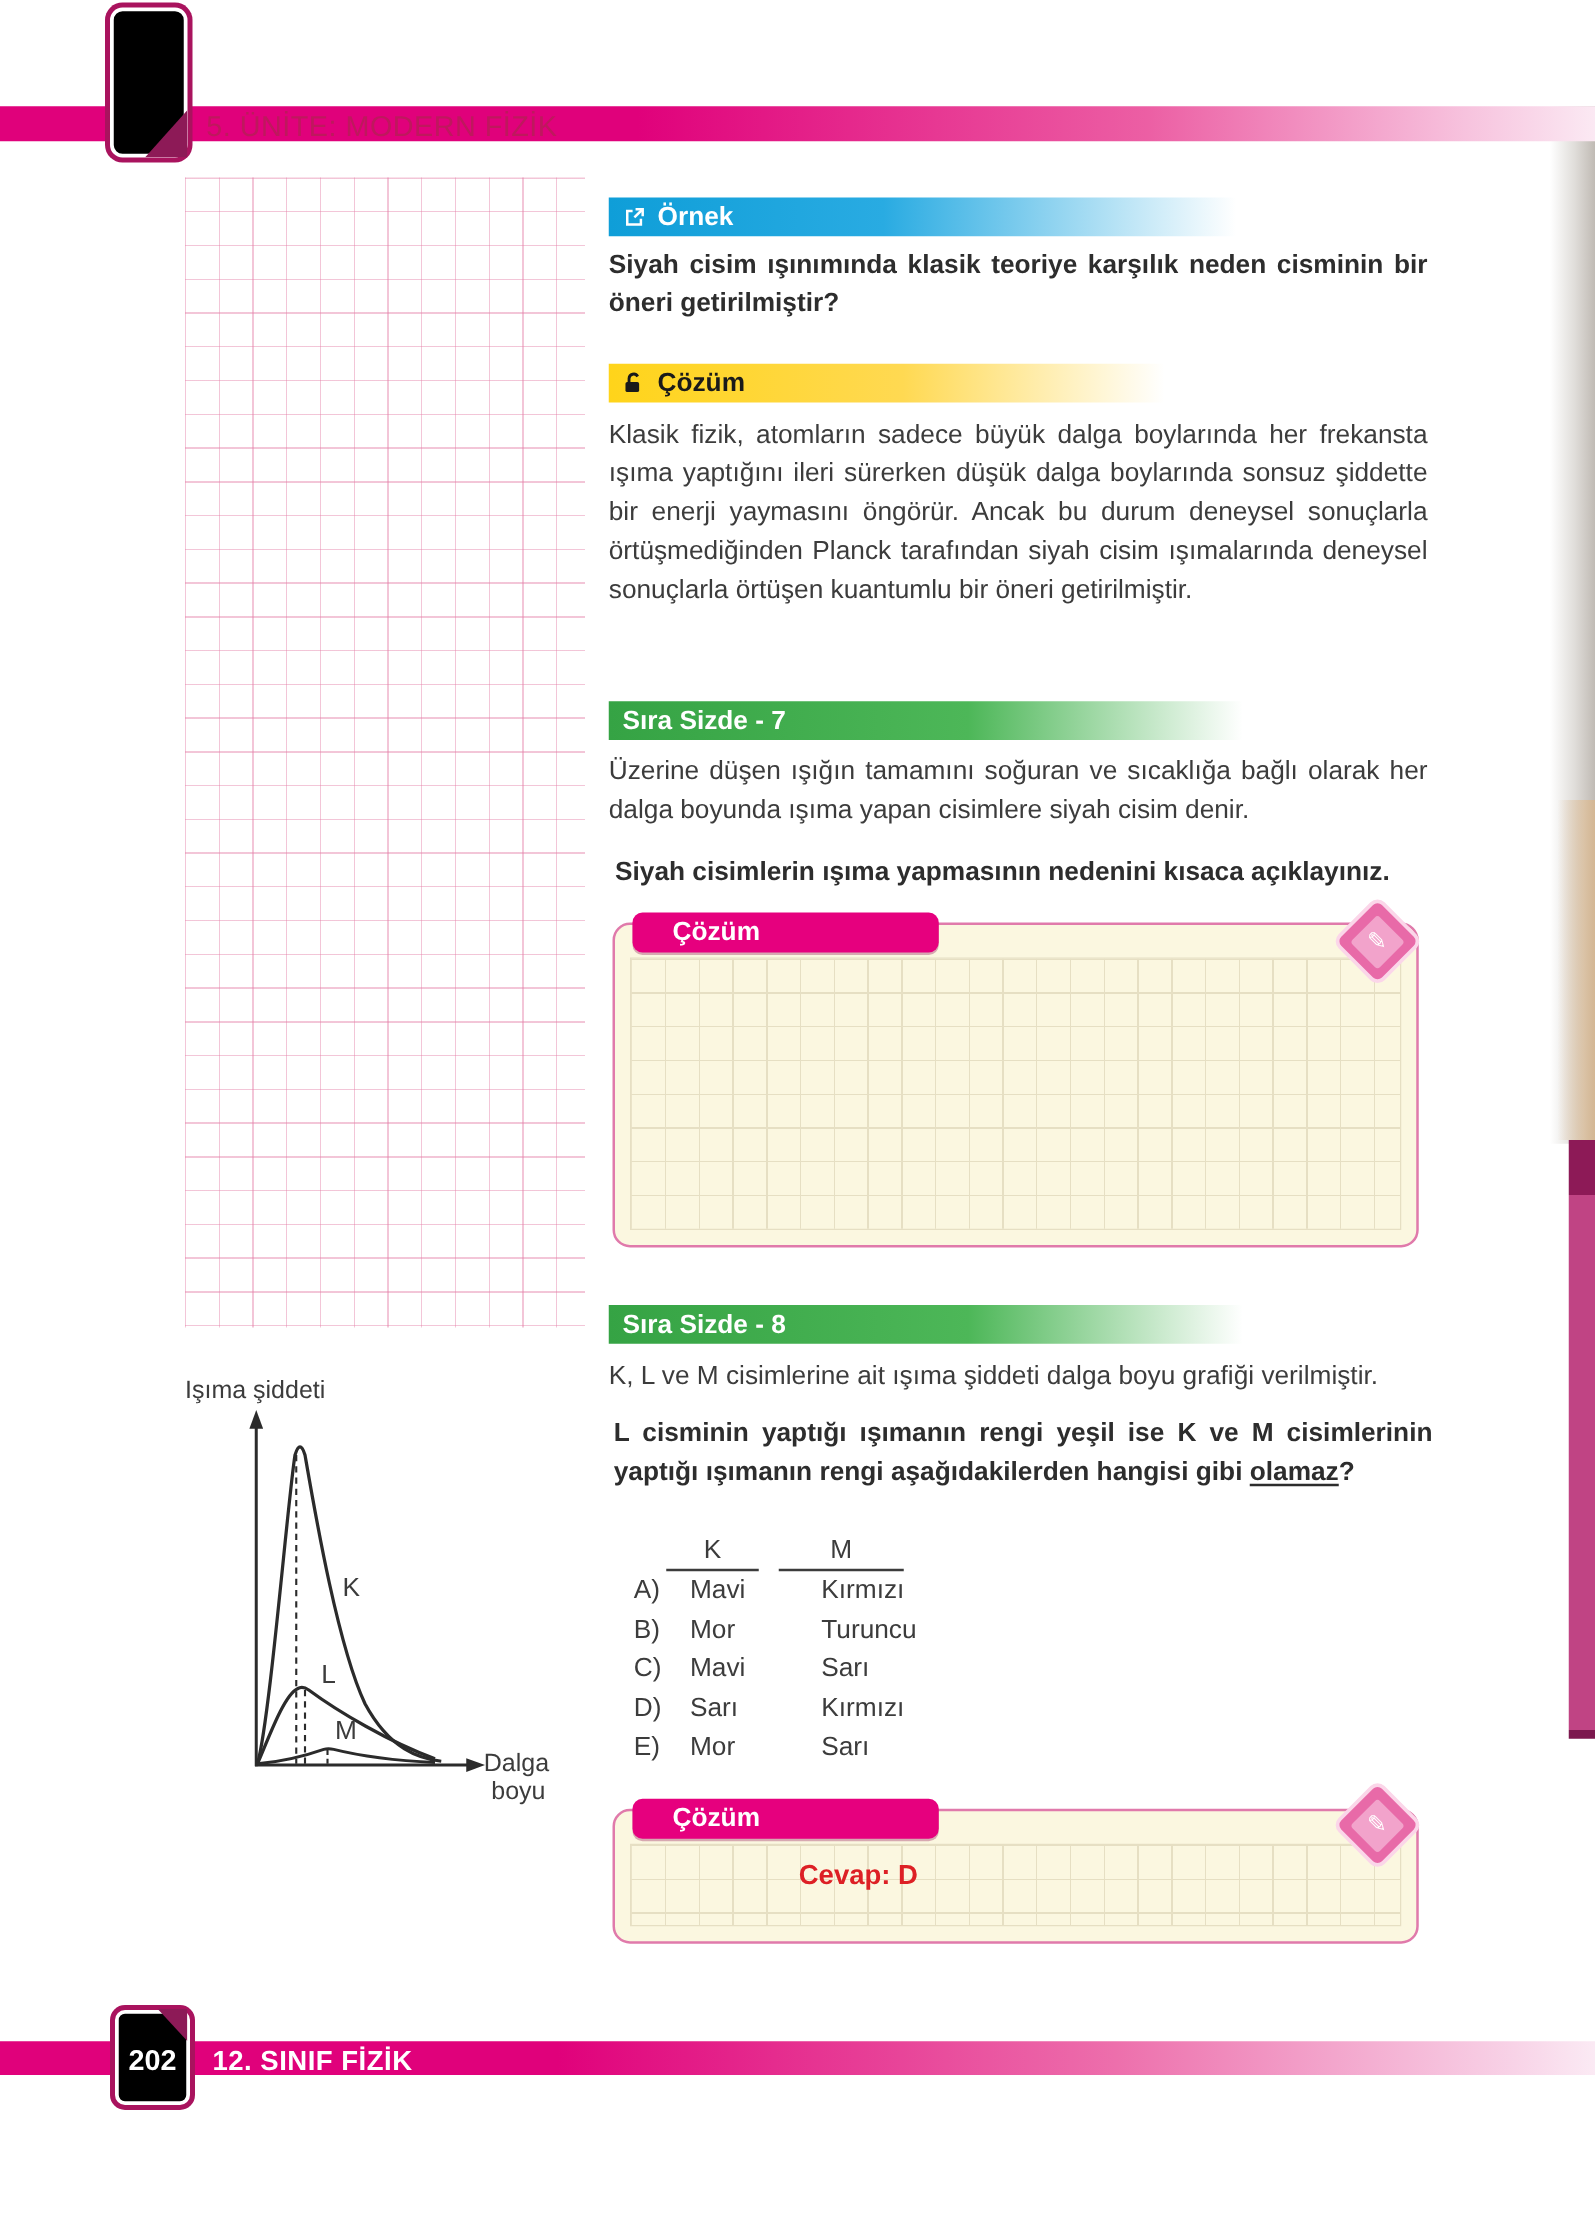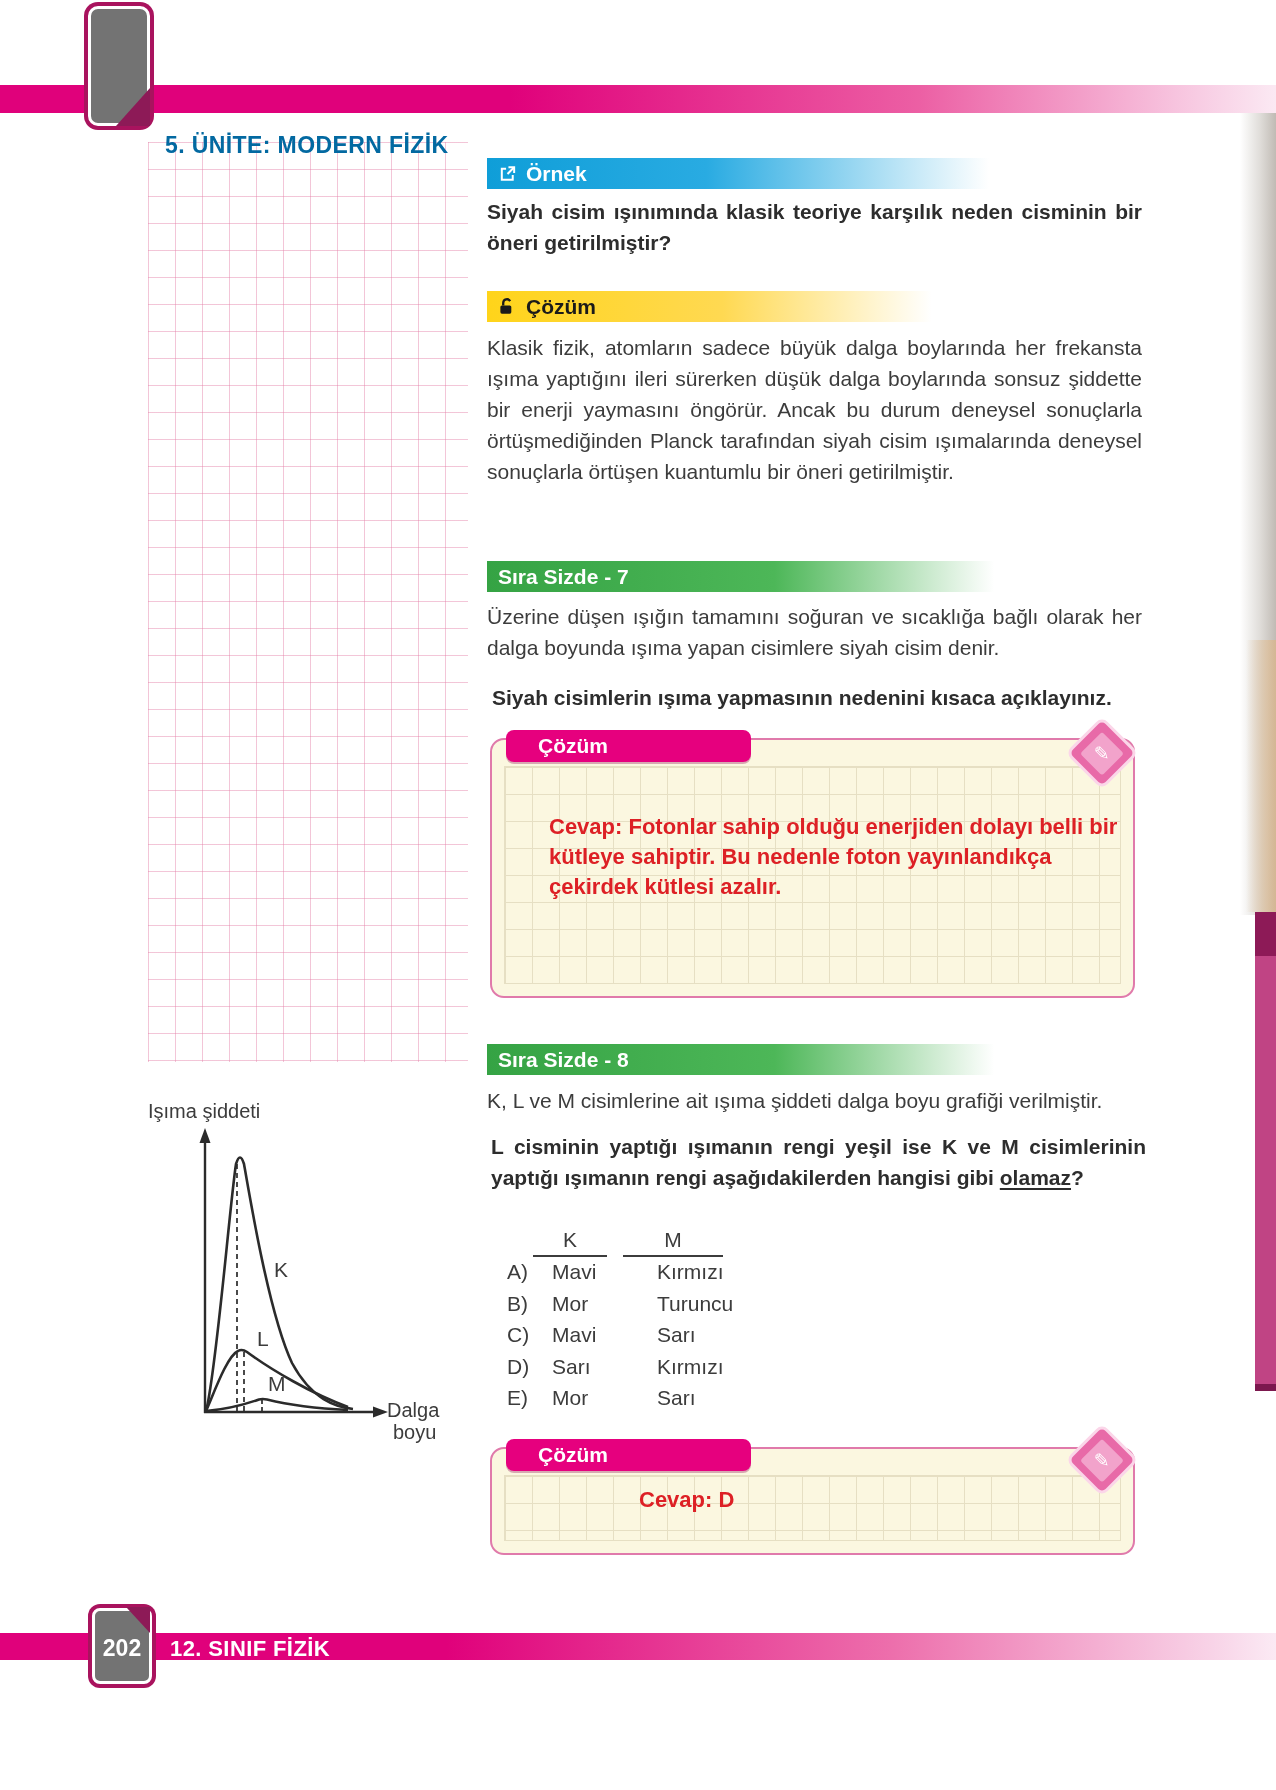--- a/index.html
+++ b/index.html
@@ -8,30 +8,30 @@
     font-family:"Liberation Sans", sans-serif;color:#3c3c3c;overflow:hidden;
   }
   .abs{position:absolute;}
 
   
   .unit-bar{
     left:0;top:85px;width:1276px;height:28px;z-index:1;
     background:linear-gradient(90deg,#e0017b 0%,#e0017b 40%,#ec5fa4 72%,#f7c3de 92%,#fbe9f3 100%);
   }
   .unit-title{
-    left:165px;top:88px;z-index:2;color:#0369a1;font-size:23px;font-weight:bold;letter-spacing:0.4px;margin-top:44px;
+    left:165px;top:88px;z-index:2;color:#be185d;font-size:23px;font-weight:normal;letter-spacing:0.4px;
   }
   .footer-bar{
     left:0;top:1633px;width:1276px;height:27px;z-index:1;
     background:linear-gradient(90deg,#e0017b 0%,#e0017b 35%,#ed6fac 70%,#f8d3e7 95%,#fbeaf4 100%);
   }
   .footer-title{left:170px;top:1636px;z-index:2;color:#fff;font-size:22px;font-weight:bold;letter-spacing:0.4px;}
 
   .ring{
-    background:#737373;border:3px solid #ffffff;box-shadow:0 0 0 4px #a9135e;border-radius:10px;z-index:2;
+    background:#000000;border:3px solid #ffffff;box-shadow:0 0 0 4px #a9135e;border-radius:10px;z-index:2;
   }
   .bookmark-top{left:88px;top:6px;width:56px;height:114px;}
   .page-badge{left:92px;top:1608px;width:54px;height:70px;border-radius:8px;}
   .page-number{position:absolute;left:0;top:24px;width:100%;text-align:center;color:#fff;font-size:23px;font-weight:bold;}
   .fold{background:#8d1a57;z-index:3;}
   .fold-top{left:116px;top:88px;width:34px;height:38px;clip-path:polygon(100% 0,100% 100%,0 100%);}
   .fold-bottom{left:126px;top:1607px;width:24px;height:26px;clip-path:polygon(0 0,100% 0,100% 100%);}
 
   
   .edge-soft{left:1240px;top:85px;width:36px;height:830px;
@@ -167,21 +167,20 @@
 <div class="abs answer-box" style="left:490px;top:738px;width:645px;height:260px;">
   <div class="box-grid"></div>
   <div class="box-tab">
     <span>Çözüm</span>
   </div>
   <div class="diamond" style="right:8px;top:-10px;">
     <div class="diamond-inner">
         <span>✎</span>
       </div>
   </div>
-  <div class="red-answer" style="left:57px;top:72px;width:575px;">Cevap: Fotonlar sahip olduğu enerjiden dolayı belli bir kütleye sahiptir. Bu nedenle foton yayınlandıkça çekirdek kütlesi azalır.</div>
 </div>
 
 <div class="abs hdr green" style="left:487px;top:1044px;text-align:right;">
   <span>Sıra Sizde - 8</span>
 </div>
 
 <p class="abs para" style="left:487px;top:1085px;margin:0;">K, L ve M cisimlerine ait ışıma şiddeti dalga boyu grafiği verilmiştir.</p>
 
 <p class="abs para boldtxt" style="left:487px;top:1127px;margin:4px;"><span>L cisminin yaptığı ışımanın rengi yeşil ise K ve M cisimlerinin yaptığı ışımanın rengi aşağıdakilerden hangisi gibi </span><span class="u">olamaz</span><span>?</span></p>
 

